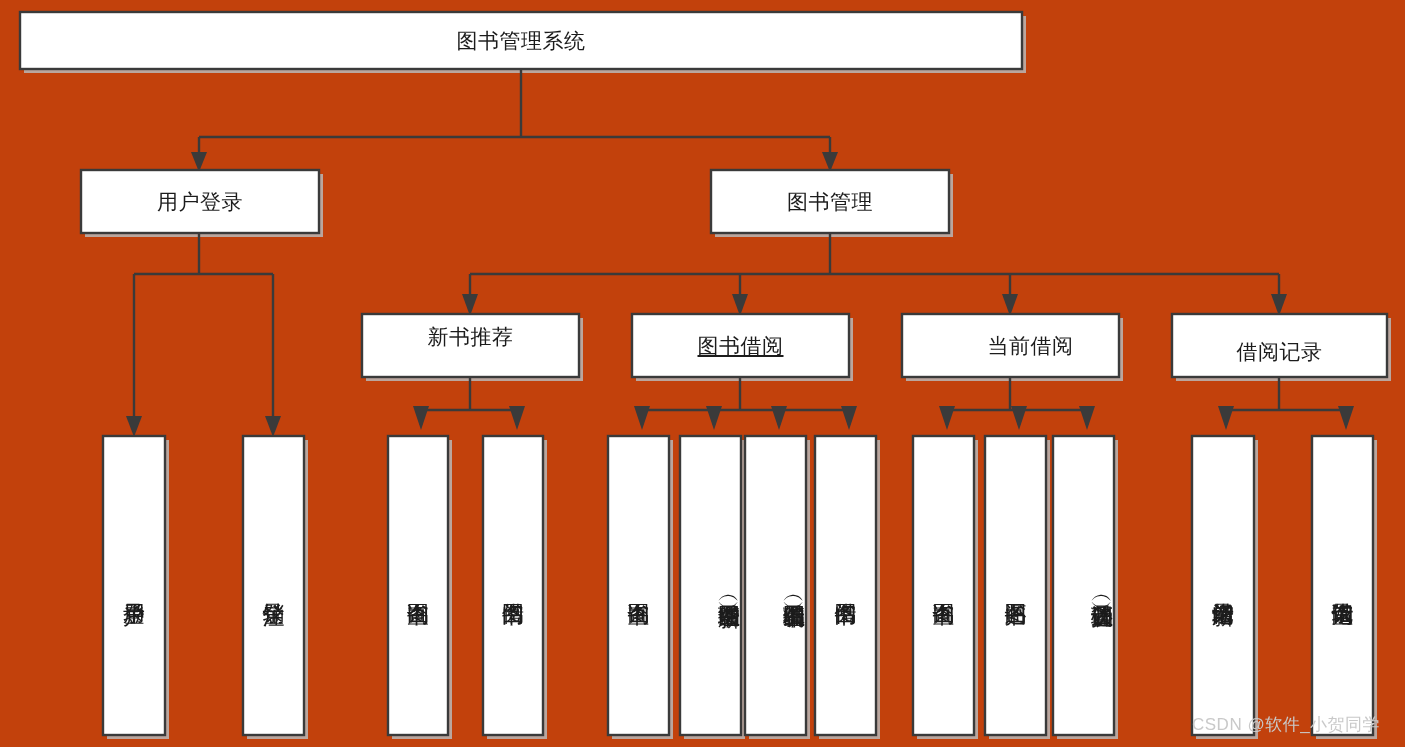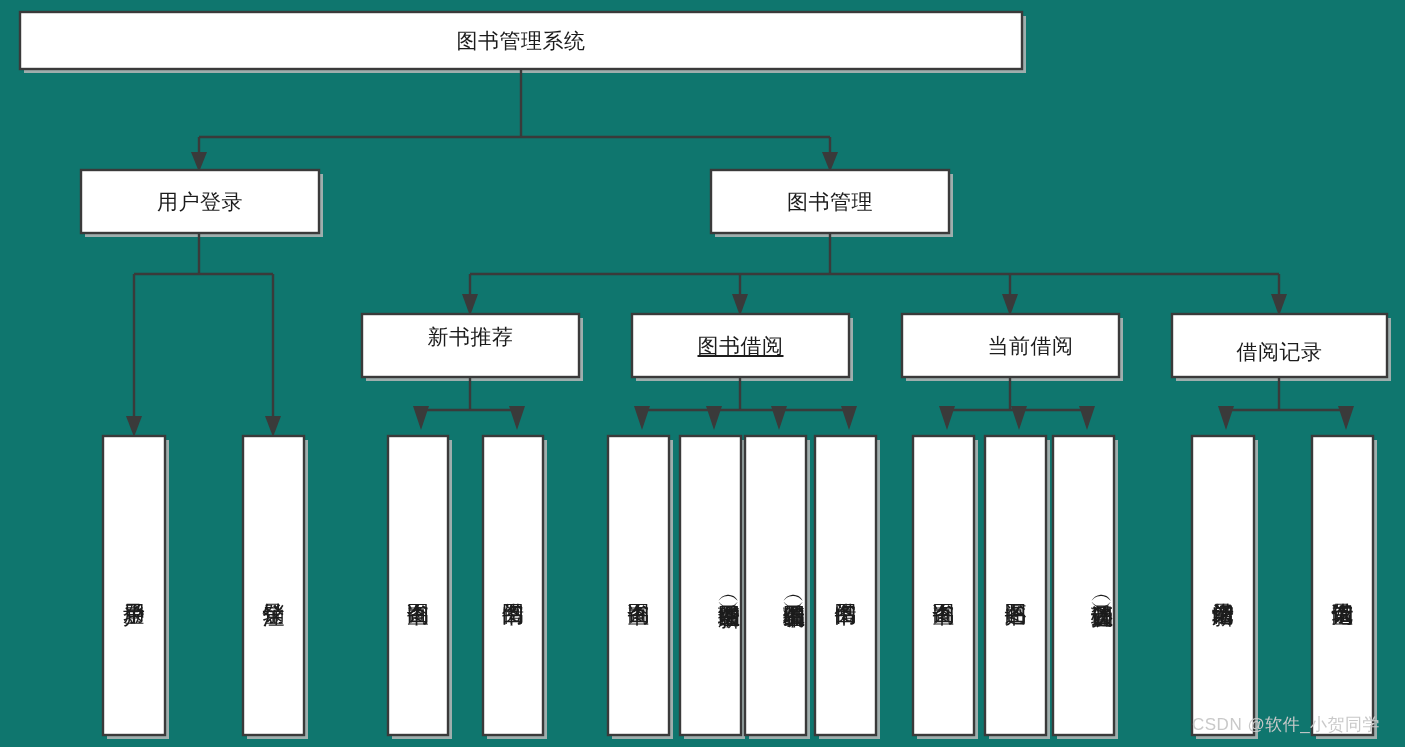--- a/index.html
+++ b/index.html
@@ -10,21 +10,21 @@
   body {
     width: 1405px;
     height: 747px;
     font-family: "Liberation Sans", "DejaVu Sans", sans-serif;
     overflow: hidden;
   }
   #diagram-root {
     position: relative;
     width: 1405px;
     height: 747px;
-    background: #0f766e;
+    background: #c2410c;
   }
   svg#tree-svg {
     position: absolute;
     left: 0;
     top: 0;
     width: 1405px;
     height: 747px;
     display: block;
   }
   .node-box {

